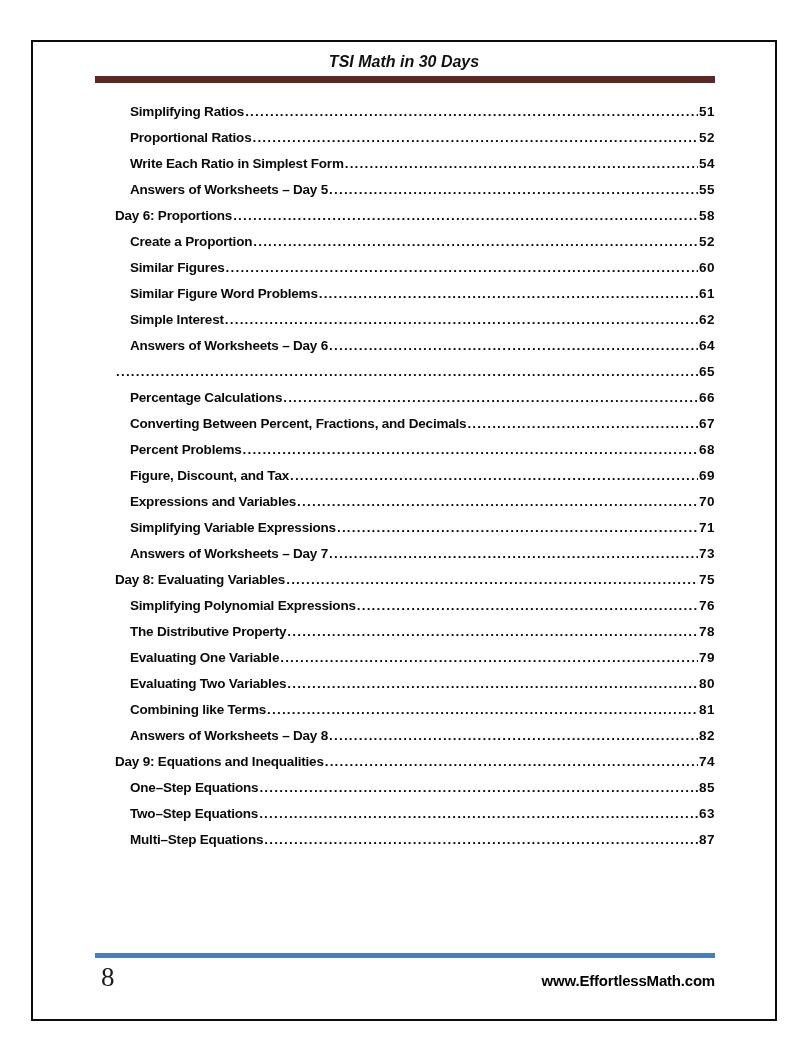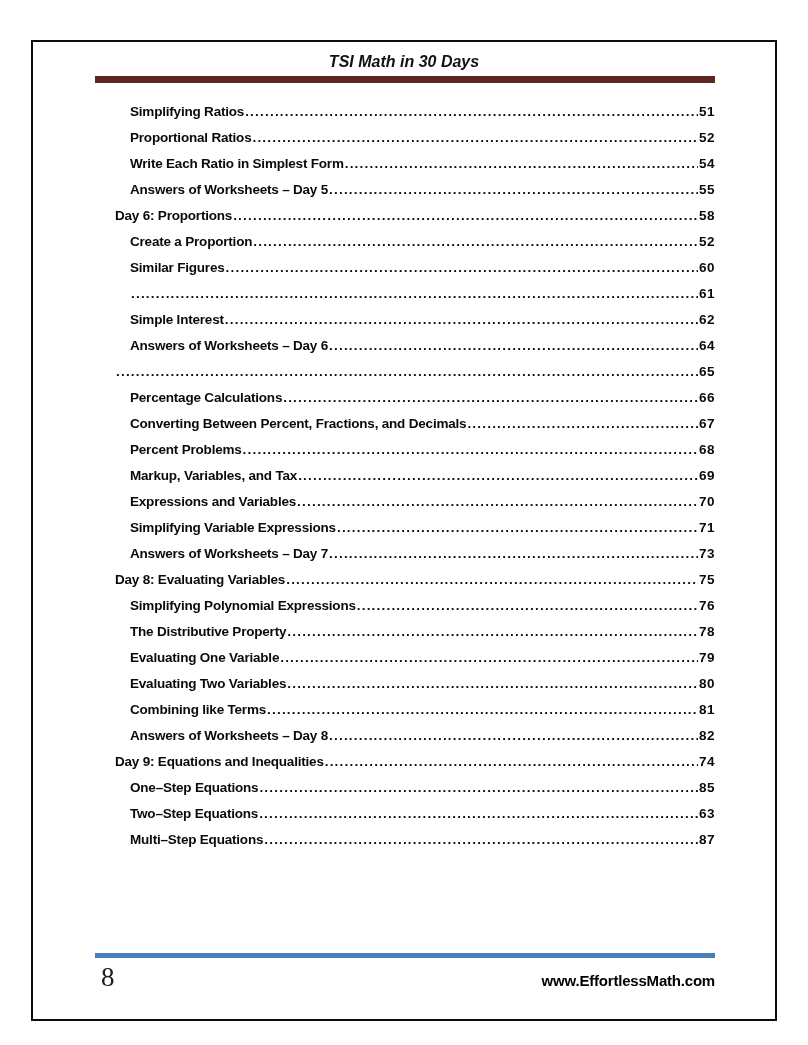--- a/index.html
+++ b/index.html
@@ -137,20 +137,21 @@
       <span class="toc-page">52</span>
     </div>
 
     <div class="toc-row level-2">
       <span class="toc-label">Similar Figures</span>
       <span class="dot-leader"></span>
       <span class="toc-page">60</span>
     </div>
 
     <div class="toc-row level-2">
+      <span class="toc-label">Similar Figure Word Problems</span>
       <span class="dot-leader"></span>
       <span class="toc-page">61</span>
     </div>
 
     <div class="toc-row level-2">
       <span class="toc-label">Simple Interest</span>
       <span class="dot-leader"></span>
       <span class="toc-page">62</span>
     </div>
 
@@ -178,21 +179,21 @@
       <span class="toc-page">67</span>
     </div>
 
     <div class="toc-row level-2">
       <span class="toc-label">Percent Problems</span>
       <span class="dot-leader"></span>
       <span class="toc-page">68</span>
     </div>
 
     <div class="toc-row level-2">
-      <span class="toc-label">Markup, Variables, and Tax</span>
+      <span class="toc-label">Figure, Discount, and Tax</span>
       <span class="dot-leader"></span>
       <span class="toc-page">69</span>
     </div>
 
     <div class="toc-row level-2">
       <span class="toc-label">Expressions and Variables</span>
       <span class="dot-leader"></span>
       <span class="toc-page">70</span>
     </div>
 

